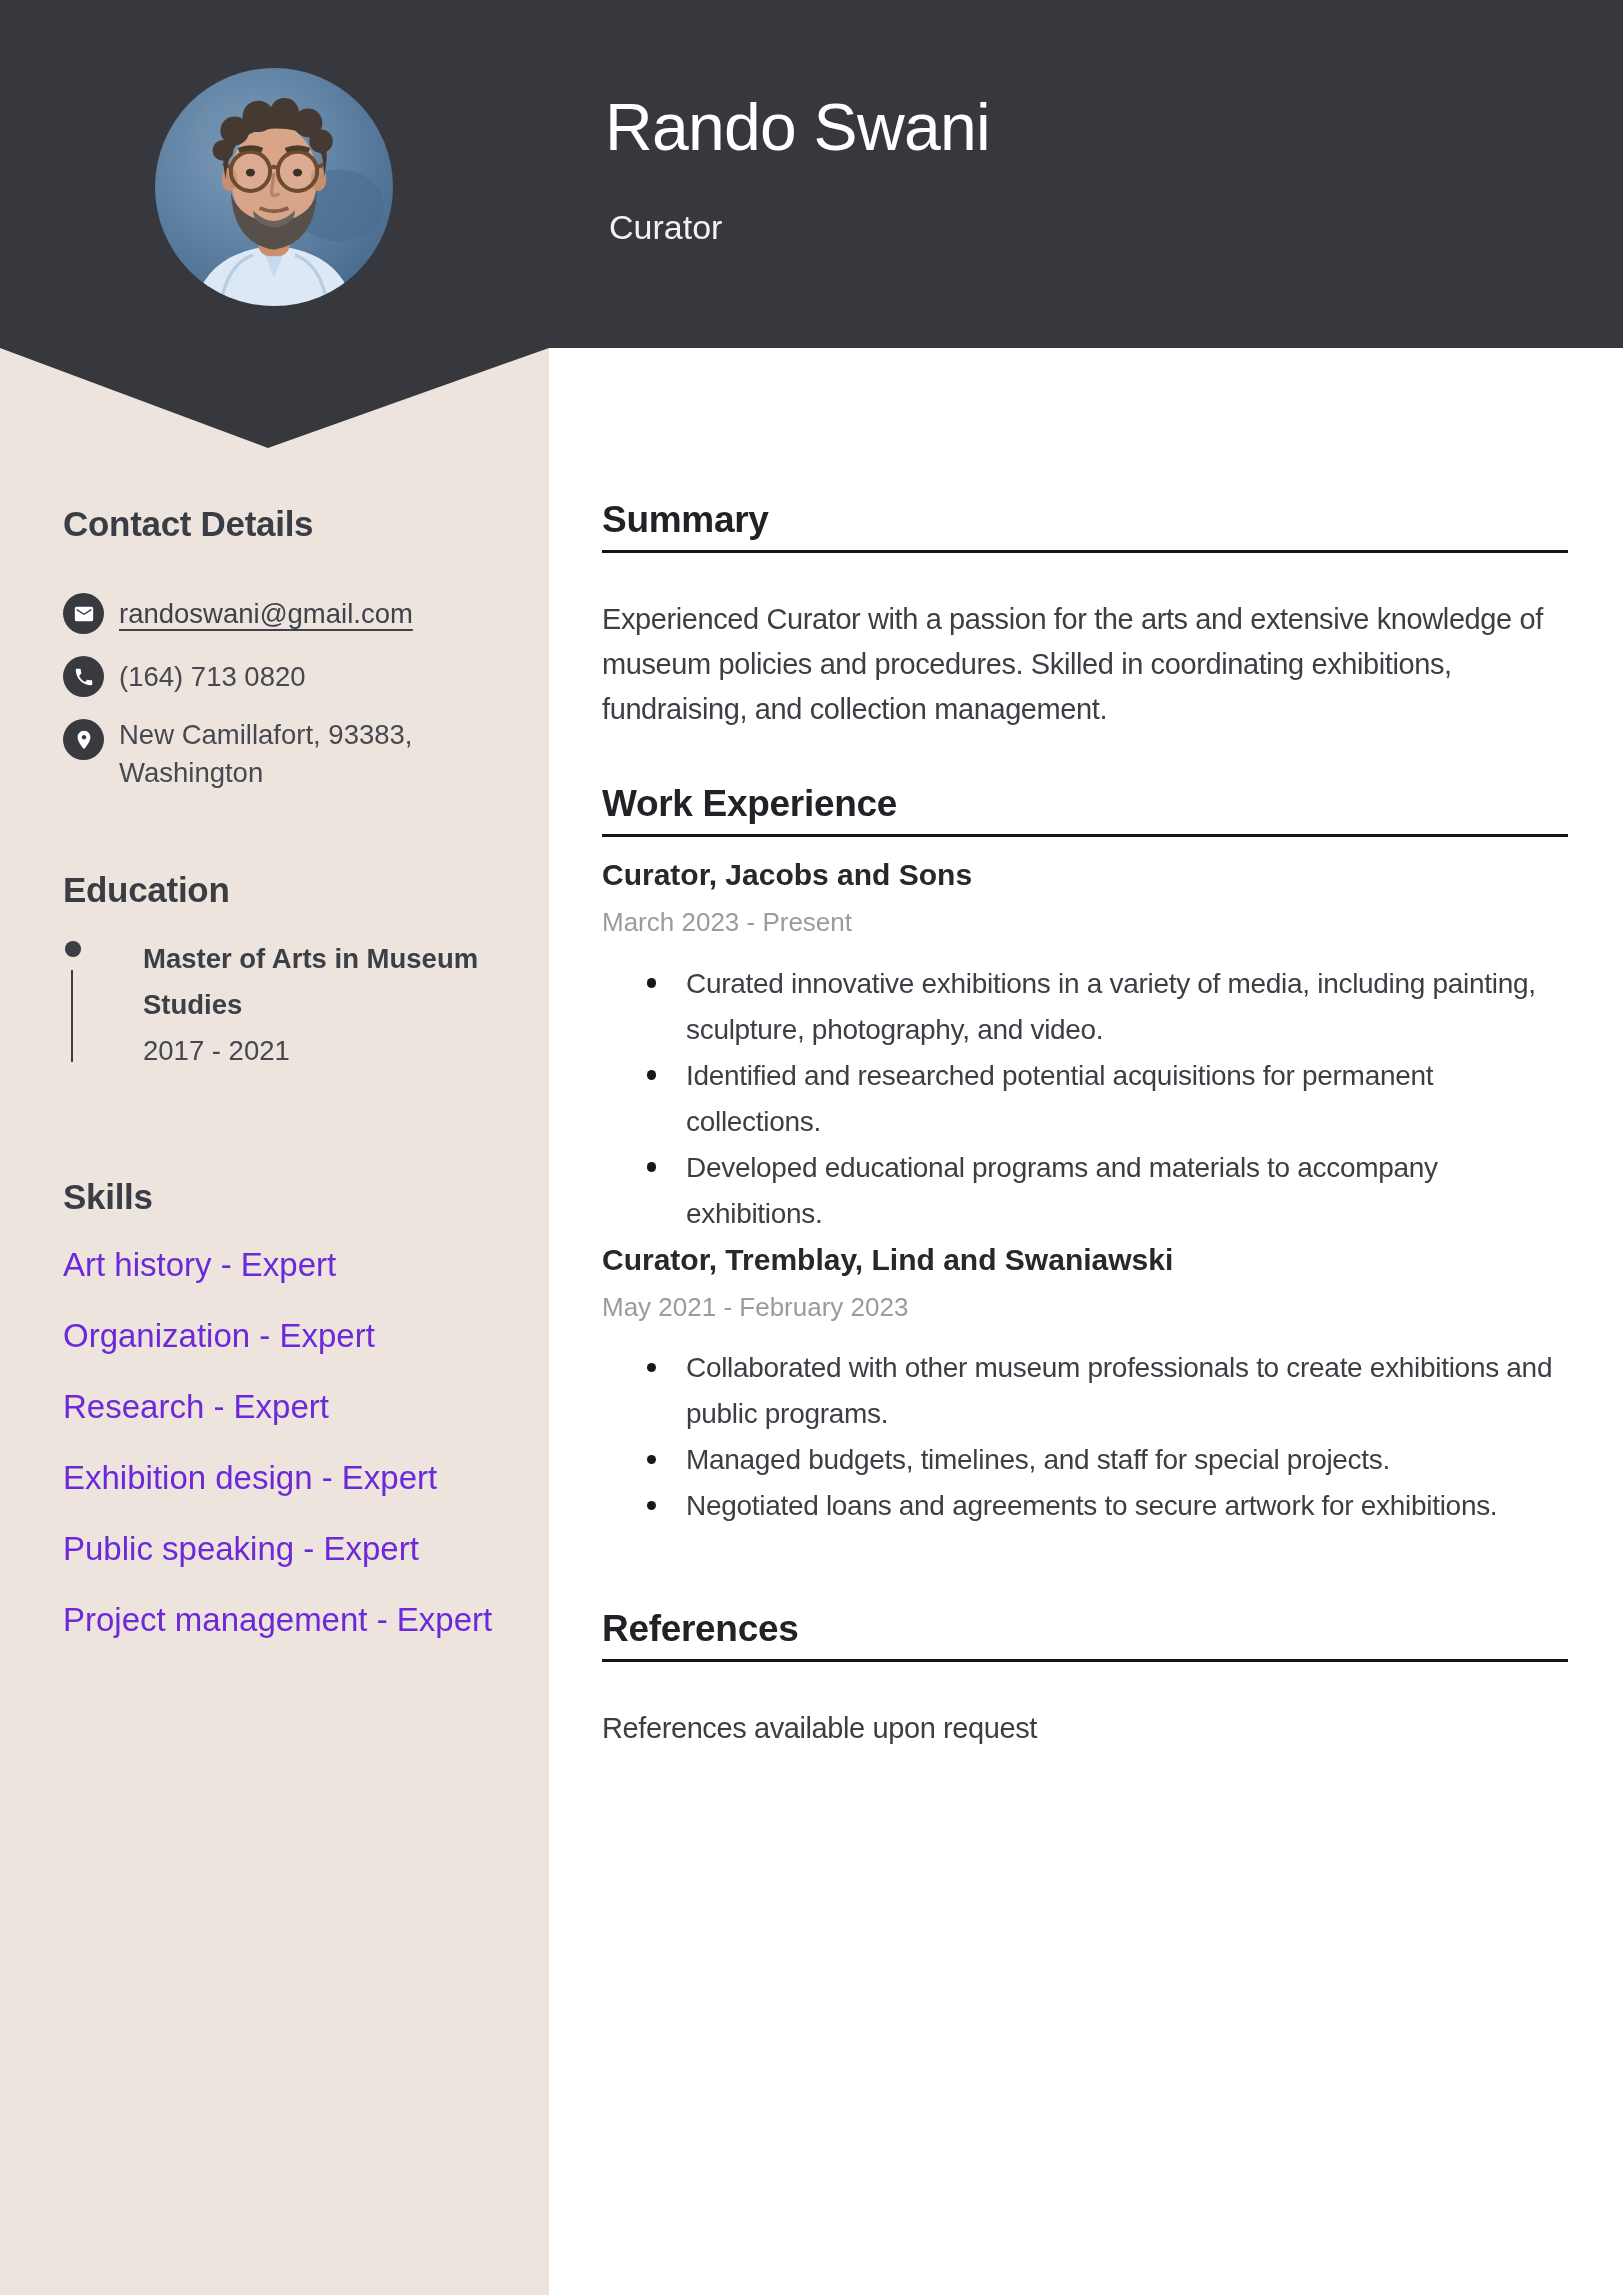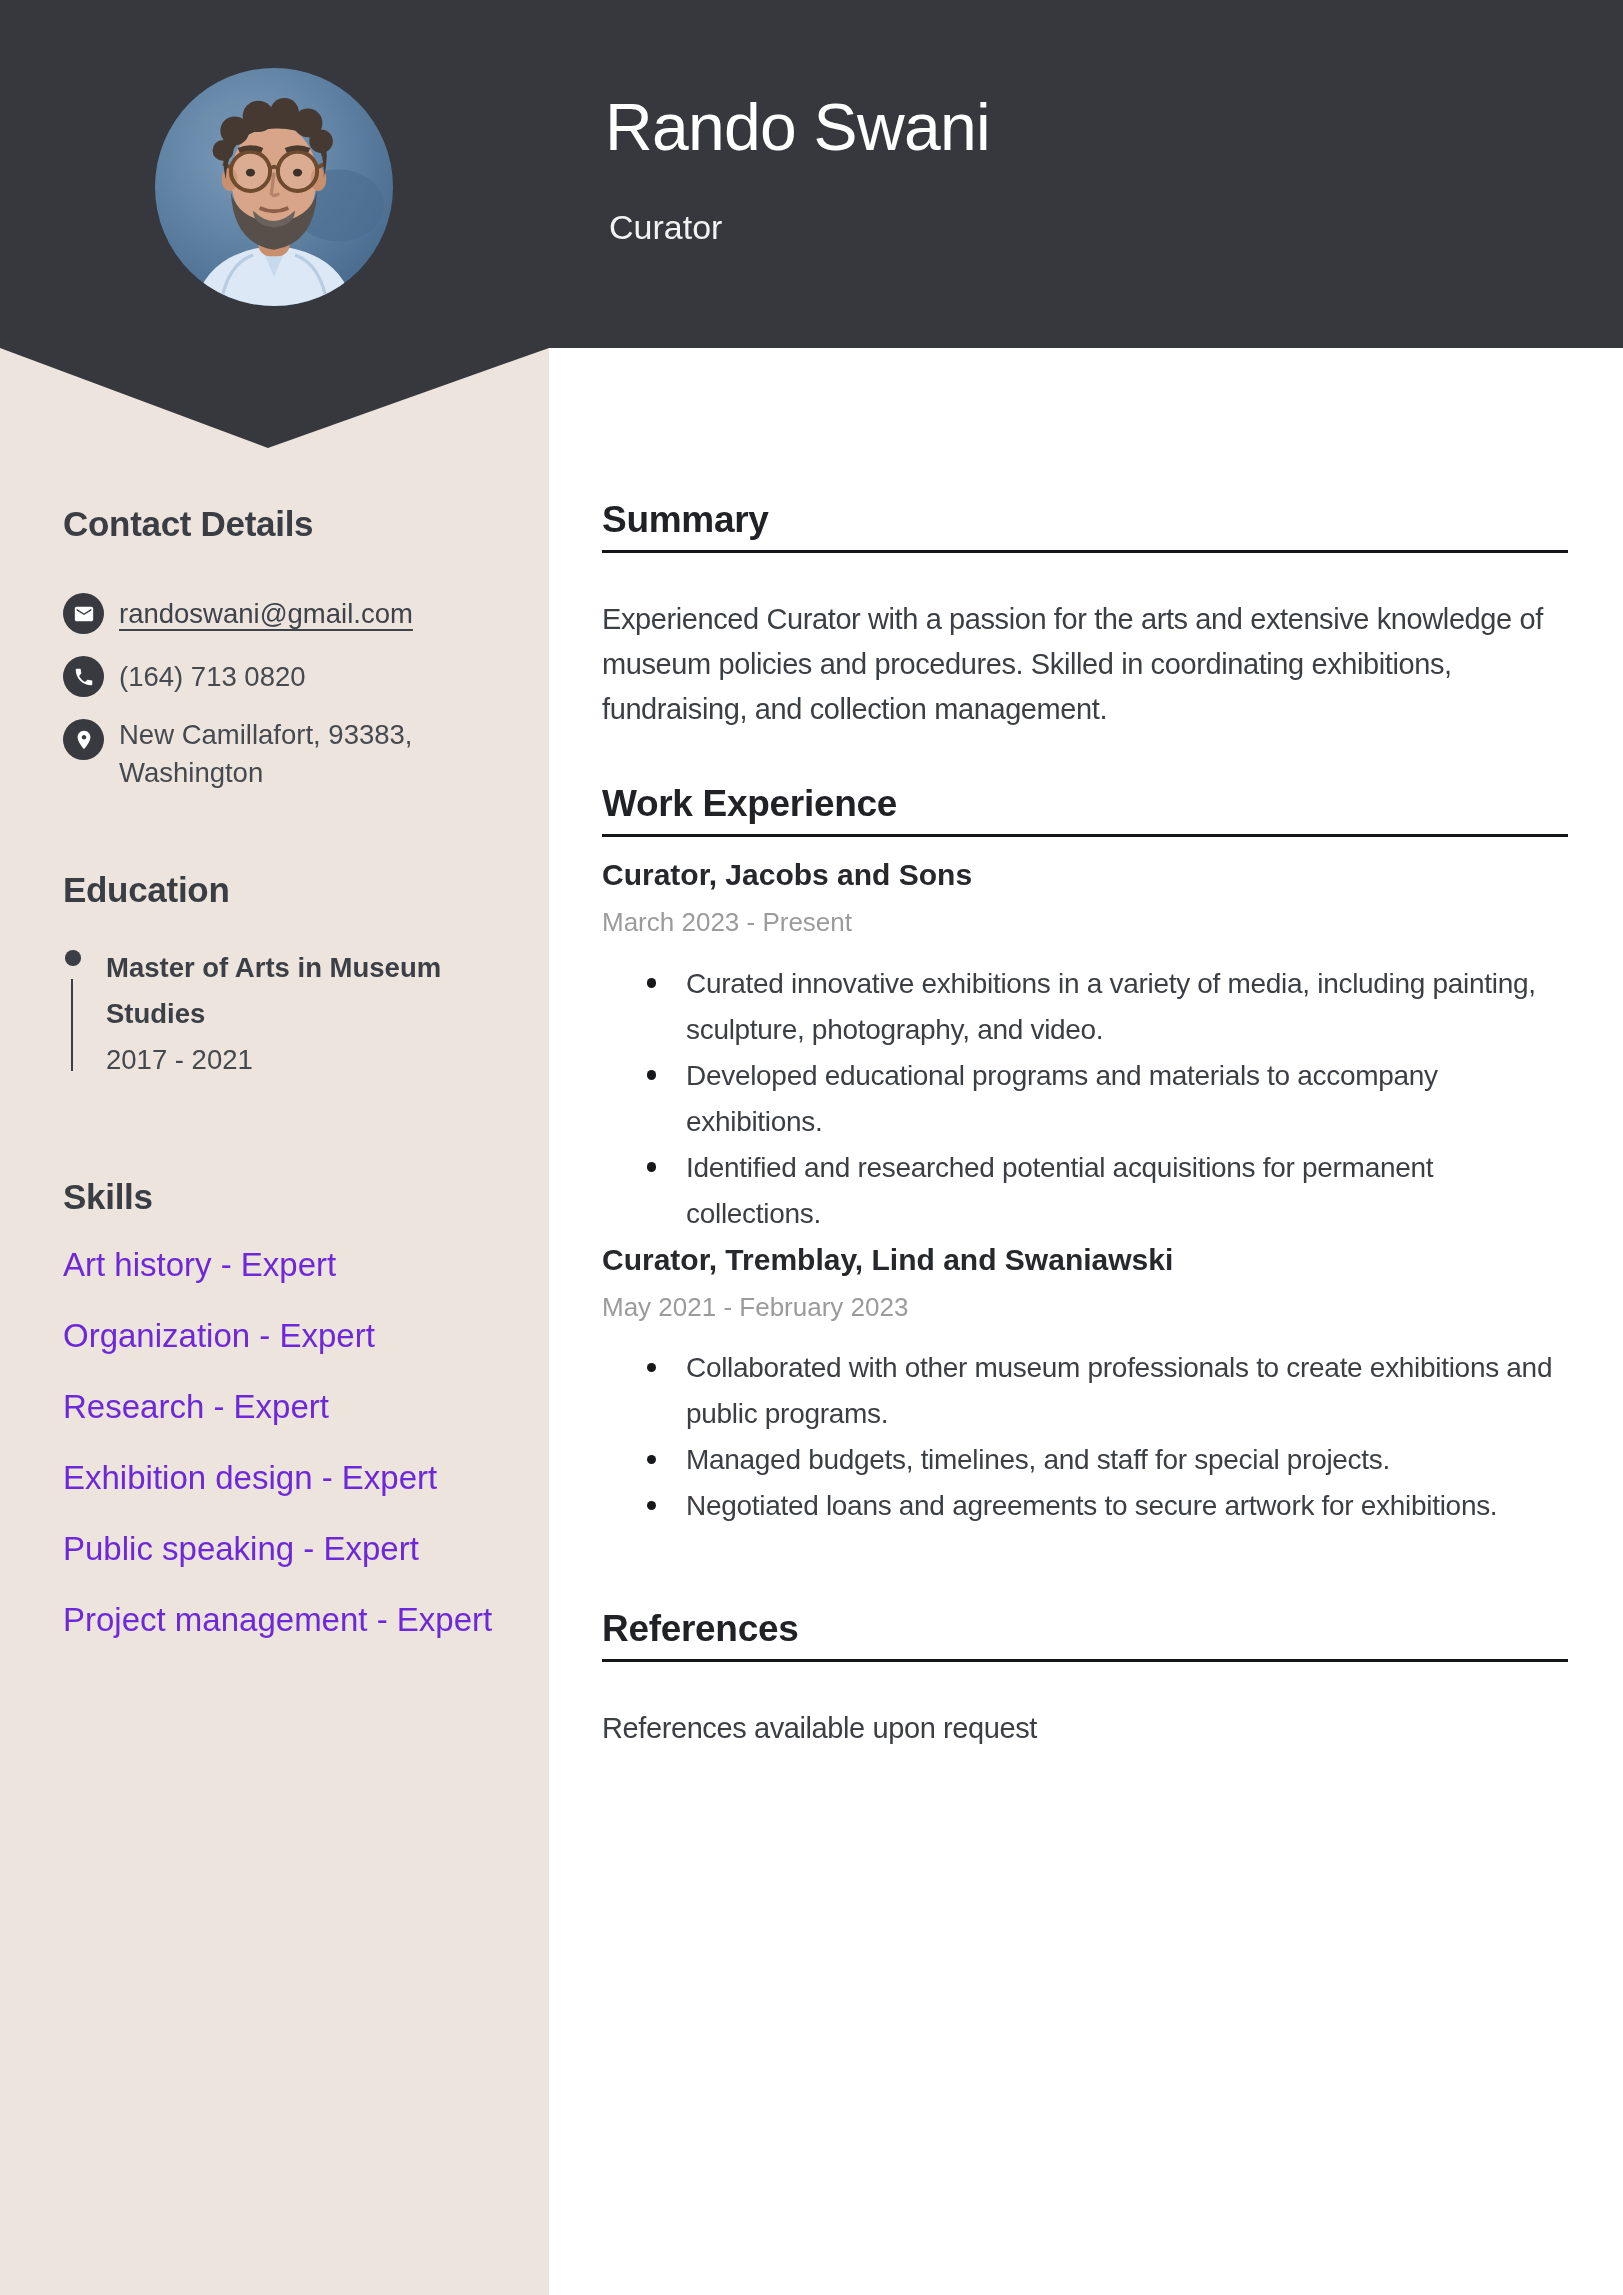--- a/index.html
+++ b/index.html
@@ -36,21 +36,21 @@
   .contact-row.loc { align-items:flex-start; }
   .icon-circle { flex:0 0 41px; width:41px; height:41px; border-radius:50%;
                  background:#383a40; display:flex; align-items:center; justify-content:center; }
   .icon-circle svg { width:22px; height:22px; fill:#ffffff; }
   .contact-text { margin-left:15px; font-size:27.5px; color:#46494f; line-height:41px; }
   .contact-row.loc .contact-text { line-height:38px; margin-top:-2.6px; }
   a.email-link { color:#3f424a; text-decoration:underline; text-decoration-thickness:2px;
                  text-underline-offset:5.9px; }
 
   .education-section { top:869px; }
-  .edu-entry { margin-top:35px; display:flex; }
+  .edu-entry { margin-top:26px; display:flex;gap:37px; }
   .edu-marker { position:relative; width:43px; flex:0 0 43px; }
   .edu-dot { position:absolute; left:2px; top:5.2px; width:15.7px; height:15.7px;
              border-radius:50%; background:#3b3e45; }
   .edu-line { position:absolute; left:7.9px; top:34px; bottom:11.8px; width:2.6px;
               background:#3b3e45; }
   .edu-text { width:367px; font-size:27.5px; line-height:46px; color:#45484e; }
   .edu-degree { font-weight:700; color:#3c3f46; }
 
   .skills-section { top:1176px; }
   .skills-list { list-style:none; margin-top:33px; }
@@ -203,22 +203,22 @@
 
 <div class="main-section work-section">
   <div class="main-heading">Work Experience</div>
   <div class="rule"></div>
 
   <div class="job">
     <div class="job-title">Curator, Jacobs and Sons</div>
     <div class="job-dates">March 2023 - Present</div>
     <ul class="job-bullets">
       <li>Curated innovative exhibitions in a variety of media, including painting, sculpture, photography, and video.</li>
+      <li>Identified and researched potential acquisitions for permanent collections.</li>
       <li>Developed educational programs and materials to accompany exhibitions.</li>
-      <li>Identified and researched potential acquisitions for permanent collections.</li>
     </ul>
   </div>
 
   <div class="job">
     <div class="job-title">Curator, Tremblay, Lind and Swaniawski</div>
     <div class="job-dates">May 2021 - February 2023</div>
     <ul class="job-bullets">
       <li>Collaborated with other museum professionals to create exhibitions and public programs.</li>
       <li>Managed budgets, timelines, and staff for special projects.</li>
       <li>Negotiated loans and agreements to secure artwork for exhibitions.</li>

